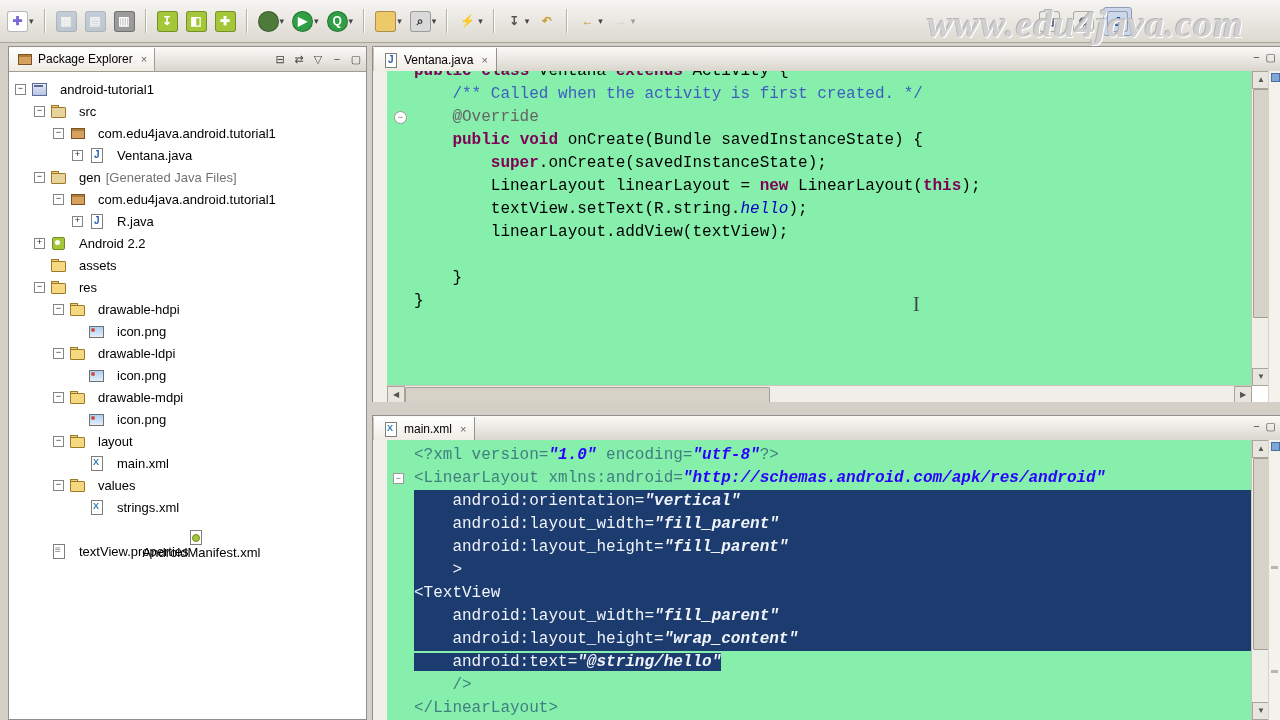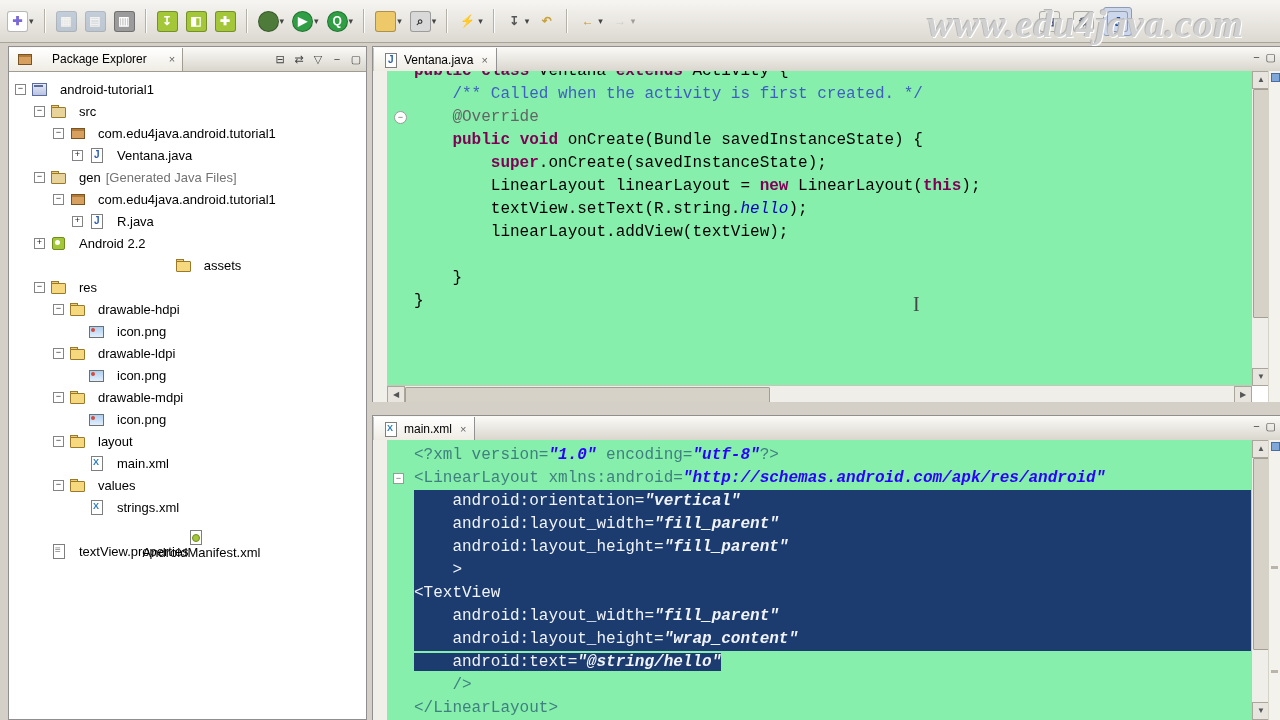--- a/index.html
+++ b/index.html
@@ -18,21 +18,21 @@
   .tb-right .tb-item{border:1px solid transparent}
   .tb-right .tb-item.active{border:1px solid #8f9bb5;background:#ccd7eb;border-radius:3px}
 
   
   .watermark{position:absolute;top:2px;right:36px;font-family:"Liberation Serif",serif;font-style:italic;font-weight:bold;font-size:38px;color:#d0d0d0;text-shadow:1px 1px 0 #ffffff,-1px -1px 0 #b5b5b5;letter-spacing:1px;z-index:5;pointer-events:none}
 
   
   .panel{position:absolute;background:#fff;border:1px solid #8f8f8f}
   .pkg-panel{left:8px;top:46px;width:357px;bottom:0}
   .panel-header{height:24px;background:linear-gradient(#fbfaf7,#d9d6cd);border-bottom:1px solid #a09c92;display:flex;align-items:center}
-  .view-tab{display:flex;align-items:center;gap:19px;height:23px;padding:0 7px;background:linear-gradient(#ffffff,#efece4);border-right:1px solid #a09c92;font-size:12px}
+  .view-tab{display:flex;align-items:center;gap:5px;height:23px;padding:0 7px;background:linear-gradient(#ffffff,#efece4);border-right:1px solid #a09c92;font-size:12px}
   .view-tab .close{color:#666;font-size:11px;margin-left:3px}
   .hdr-spacer{flex:1}
   .hdr-ic{width:18px;text-align:center;font-size:11px;color:#444;margin-right:1px}
 
   .tree{padding-top:6px;overflow:hidden;height:calc(100% - 30px)}
   .tree-row{display:flex;align-items:center;height:22px;white-space:nowrap;font-size:13px}
   .exp{width:9px;height:9px;border:1px solid #848484;background:#fff;font-size:9px;line-height:7px;text-align:center;color:#222;margin-right:5px;flex:none}
   .exp.hidden{visibility:hidden}
   .tlabel{margin-left:12px}
   .tsuffix{margin-left:5px;color:#737373}
@@ -245,21 +245,21 @@
       <div class="tree-row" style="padding-left: 63px;">
         <span class="exp">+</span>
         <span class="ticon ti-java"></span>
         <span class="tlabel">R.java</span>
       </div>
       <div class="tree-row" style="padding-left: 25px;">
         <span class="exp">+</span>
         <span class="ticon ti-androidlib"></span>
         <span class="tlabel">Android 2.2</span>
       </div>
-      <div class="tree-row" style="padding-left: 25px; justify-content: center;">
+      <div class="tree-row" style="padding-left: 25px;">
         <span class="exp hidden"></span>
         <span class="ticon ti-folder"></span>
         <span class="tlabel">assets</span>
       </div>
       <div class="tree-row" style="padding-left: 25px;">
         <span class="exp">−</span>
         <span class="ticon ti-folder"></span>
         <span class="tlabel">res</span>
       </div>
       <div class="tree-row" style="padding-left: 44px;">

